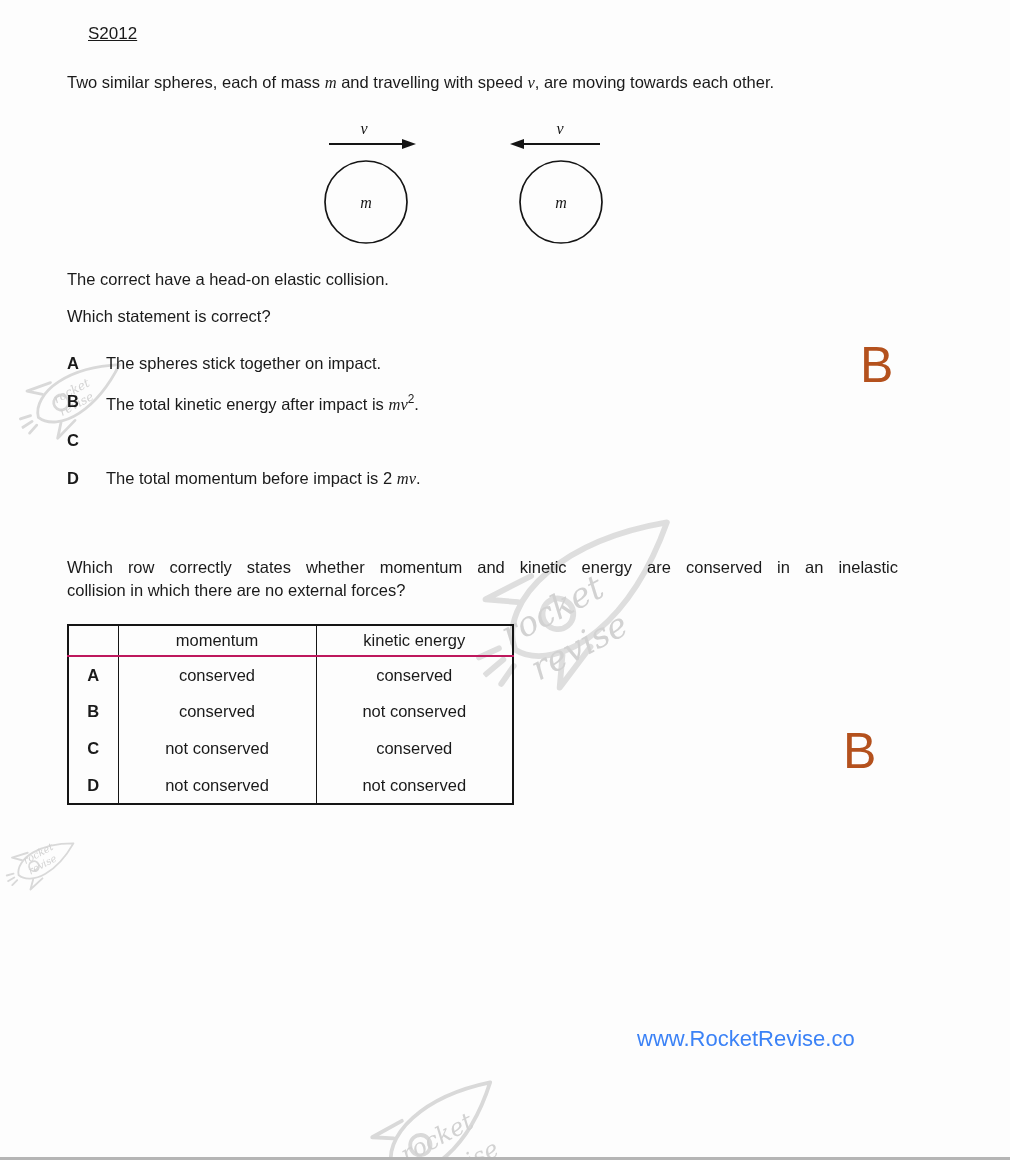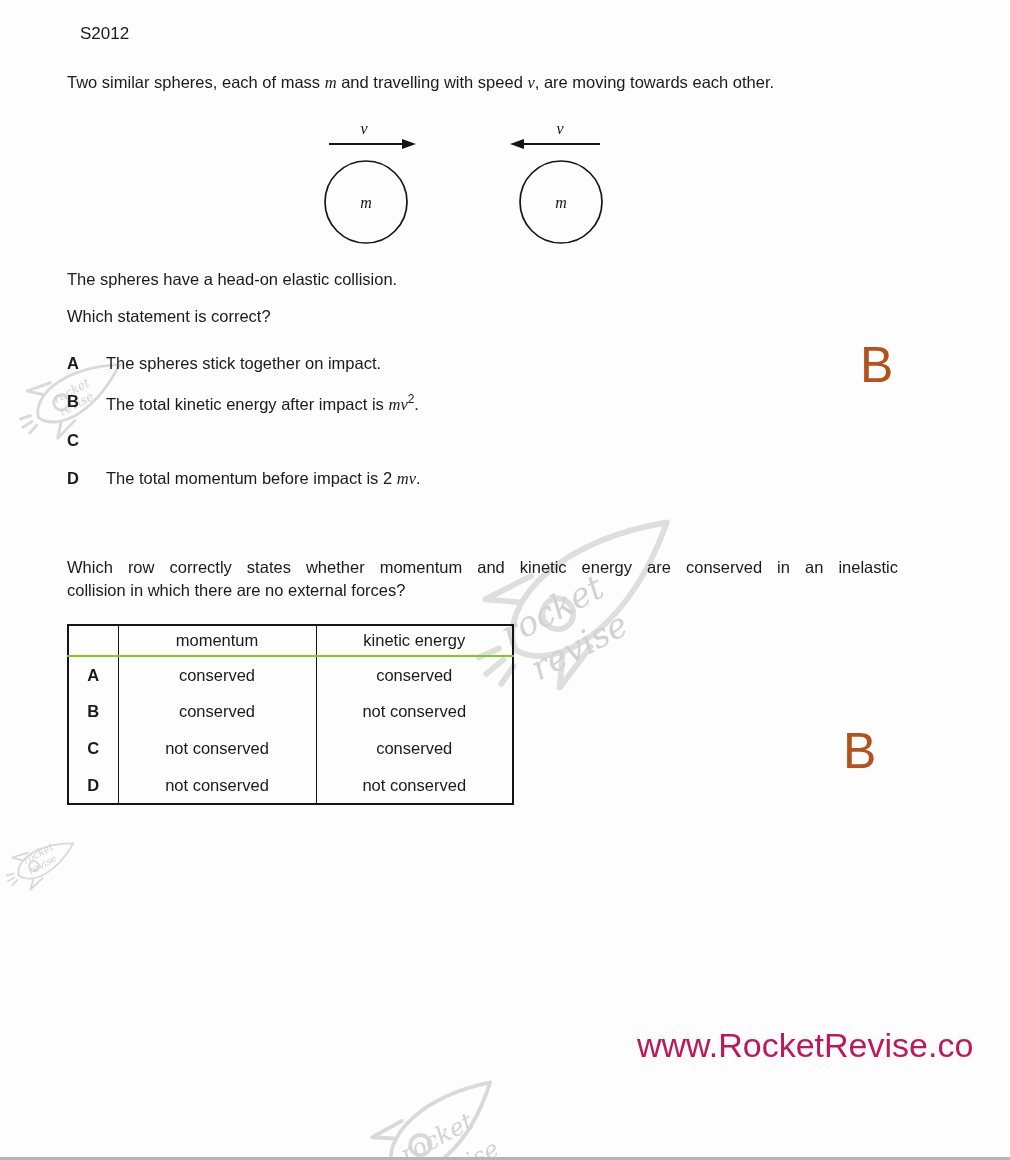--- a/index.html
+++ b/index.html
@@ -1,21 +1,21 @@
 <!DOCTYPE html>
 <html><head>
 <meta charset="utf-8">
 <style>
   * { margin:0; padding:0; box-sizing:border-box; }
   html,body { background:#ffffff; }
   body { font-family:"Liberation Sans", sans-serif; color:#1a1a1a; }
   .page { position:relative; width:1010px; height:1160px; background:#fdfdfd; overflow:hidden; }
 
   .top-note { position:absolute; top:3px; left:0; width:100%; text-align:center; font-size:18px; }
-  .session-label { position:absolute; top:24px; left:80px; font-size:17px; }
+  .session-label { position:absolute; top:24px; left:88px; font-size:17px; text-decoration:underline; }
 
   .para { position:absolute; left:67px; font-size:16.5px; white-space:nowrap; }
   .q1-intro   { top:73px; }
   .q1-statement { top:270px; }
   .q1-prompt  { top:307px; }
 
   .var { font-family:"Liberation Serif", serif; font-style:italic; }
   .sup { vertical-align:super; font-size:0.72em; }
 
   
@@ -35,21 +35,21 @@
   .answer2 { left:843px; top:726px; }
 
   .q2-line1 { position:absolute; left:67px; top:558px; width:831px; font-size:16.5px;
               text-align:justify; text-align-last:justify; }
   .q2-line2 { position:absolute; left:67px; top:581px; font-size:16.5px; white-space:nowrap; }
 
   
   .answer-table { position:absolute; left:67px; top:624px; border-collapse:collapse;
                   table-layout:fixed; font-size:16.5px; border:2px solid #151515; }
   .answer-table th, .answer-table td { text-align:center; vertical-align:middle; font-weight:normal; }
-  .answer-table thead th { height:31px; border-bottom:2px solid #84cc16; }
+  .answer-table thead th { height:31px; border-bottom:2px solid #be185d; }
   .answer-table tbody td { height:37px; }
   .answer-table th:nth-child(2), .answer-table td:nth-child(2) {
       border-left:1.5px solid #151515; border-right:1.5px solid #151515; }
   .answer-table td.letter { font-weight:bold; }
 
   
   .wm { position:absolute; color:#d9d9d9; pointer-events:none; }
   .wm-rocket-1 { left:12px;  top:362px;  width:122px; transform:rotate(-33deg); }
   .wm-rocket-2 { left:455px; top:528px;  width:250px; transform:rotate(-40deg); color:#dedede; }
   .wm-rocket-3 { left:2px;   top:840px;  width:80px;  transform:rotate(-30deg); }
@@ -58,21 +58,21 @@
                color:#d2d2d2; transform:rotate(-28deg); pointer-events:none; white-space:nowrap; }
   .wm-t1a { left:52px;  top:384px;  font-size:12px; }
   .wm-t1b { left:58px;  top:397px;  font-size:12px; }
   .wm-t2a { left:497px; top:590px;  font-size:34px; }
   .wm-t2b { left:527px; top:626px;  font-size:34px; }
   .wm-t3a { left:22px;  top:848px;  font-size:10px; }
   .wm-t3b { left:27px;  top:859px;  font-size:10px; }
   .wm-t4a { left:398px; top:1124px; font-size:24px; }
   .wm-t4b { left:428px; top:1150px; font-size:24px; }
 
-  .footer-url { position:absolute; left:637px; top:1026px; font-size:34px; color:#be185d; white-space:nowrap; }
+  .footer-url { position:absolute; left:637px; top:1026px; font-size:22px; color:#3b82f6; white-space:nowrap; }
   .bottom-edge { position:absolute; left:0; bottom:0; width:100%; height:3px; background:#b5b5b5; }
 </style>
 </head>
 <body>
 
 <div class="page">
 
   <svg width="0" height="0" style="position:absolute">
     <defs>
       <g id="rocket-shape" fill="none" stroke="currentColor" stroke-width="3" stroke-linecap="round" stroke-linejoin="round">
@@ -124,21 +124,21 @@
     <line class="arrow-line" x1="300" y1="32" x2="222" y2="32"></line>
     <polygon class="arrow-head" points="210,32 224,27 224,37"></polygon>
 
     <circle class="sphere" cx="66" cy="90" r="41"></circle>
     <text class="svg-var" x="66" y="96">m</text>
 
     <circle class="sphere" cx="261" cy="90" r="41"></circle>
     <text class="svg-var" x="261" y="96">m</text>
   </svg>
 
-  <div class="para q1-statement">The spheres have a head-on elastic collision.</div>
+  <div class="para q1-statement">The correct have a head-on elastic collision.</div>
   <div class="para q1-prompt">Which statement is correct?</div>
 
   <div class="option opt-a">
     <span class="opt-letter">A</span>
     <span class="opt-text"><span>The spheres stick together on impact.</span></span>
   </div>
   <div class="option opt-b">
     <span class="opt-letter">B</span>
     <span class="opt-text"><span>The total kinetic energy after impact is </span><span class="var">mv</span><span class="sup">2</span><span>.</span></span>
   </div>

